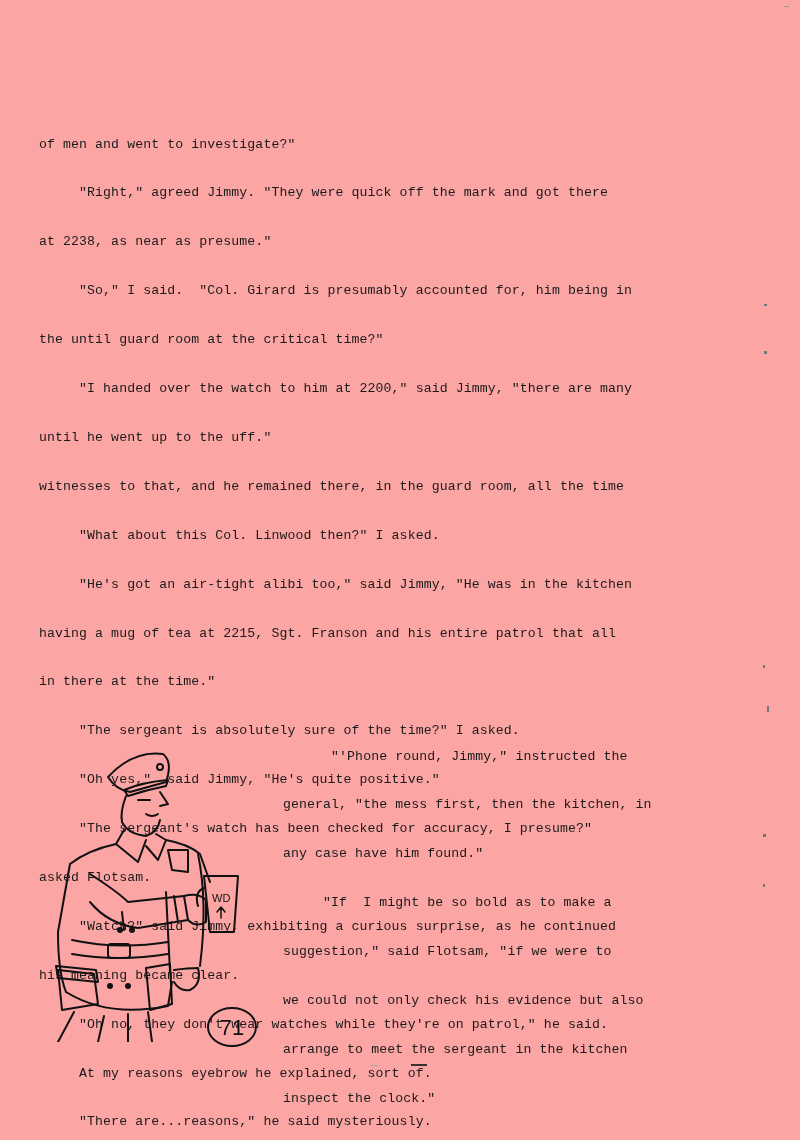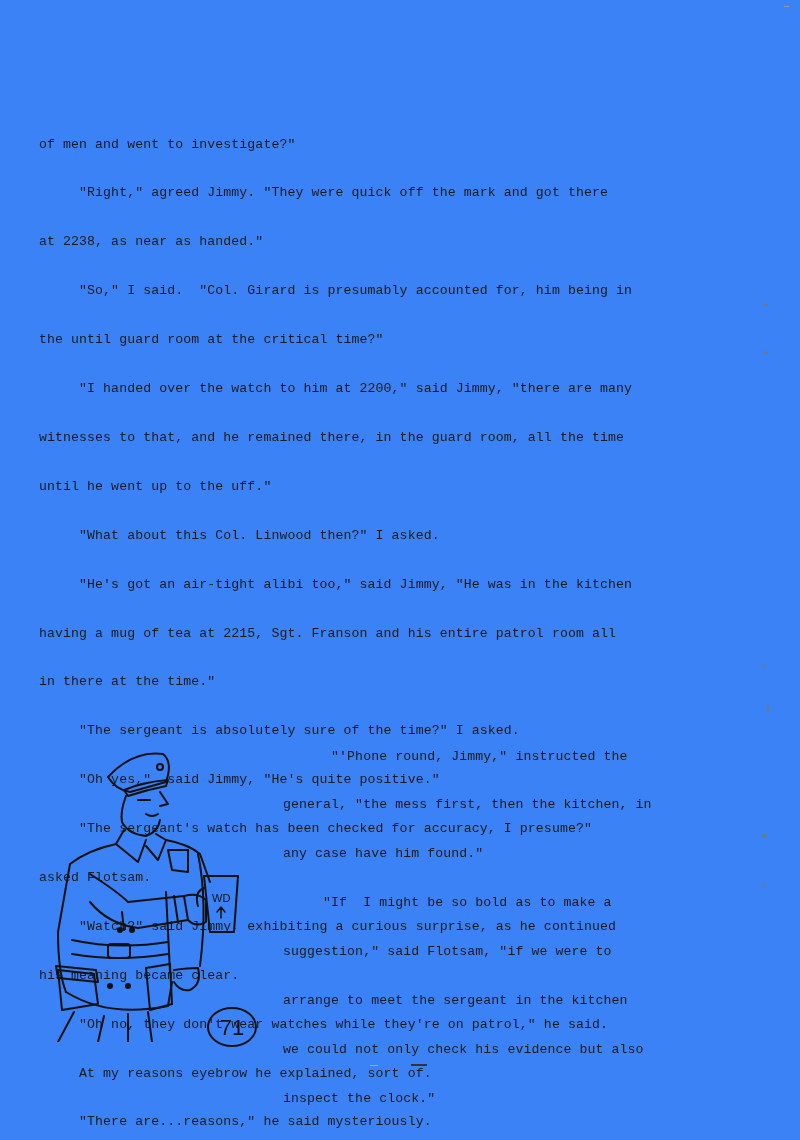--- a/index.html
+++ b/index.html
@@ -1,17 +1,17 @@
 <!DOCTYPE html>
 <html><head>
 <meta charset="utf-8">
 <style>
   html, body { margin: 0; padding: 0; background: #ffffff; }
   body { width: 800px; height: 1140px; position: relative; overflow: hidden; }
-  .page { position: absolute; left: 0; top: 0; width: 800px; height: 1140px; background: #3b82f6; }
+  .page { position: absolute; left: 0; top: 0; width: 800px; height: 1140px; background: #fca5a5; }
   .text-block {
     position: absolute;
     font-family: "Liberation Mono", "DejaVu Sans Mono", monospace;
     font-size: 13.2px;
     color: #1a1a1a;
     white-space: pre;
     line-height: 16.3px;
     letter-spacing: 0.1px;
   }
   .main-text { left: 39px; top: 104px; }
@@ -22,29 +22,29 @@
   .speck { position: absolute; background: #777; }
 </style>
 </head>
 <body>
 
 <div class="page">
 
   <div class="text-block main-text">
     <span class="line">of men and went to investigate?"</span>
     <span class="line">     "Right," agreed Jimmy. "They were quick off the mark and got there</span>
-    <span class="line">at 2238, as near as handed."</span>
+    <span class="line">at 2238, as near as presume."</span>
     <span class="line">     "So," I said.  "Col. Girard is presumably accounted for, him being in</span>
     <span class="line">the until guard room at the critical time?"</span>
     <span class="line">     "I handed over the watch to him at 2200," said Jimmy, "there are many</span>
+    <span class="line">until he went up to the uff."</span>
     <span class="line">witnesses to that, and he remained there, in the guard room, all the time</span>
-    <span class="line">until he went up to the uff."</span>
     <span class="line">     "What about this Col. Linwood then?" I asked.</span>
     <span class="line">     "He's got an air-tight alibi too," said Jimmy, "He was in the kitchen</span>
-    <span class="line">having a mug of tea at 2215, Sgt. Franson and his entire patrol room all</span>
+    <span class="line">having a mug of tea at 2215, Sgt. Franson and his entire patrol that all</span>
     <span class="line">in there at the time."</span>
     <span class="line">     "The sergeant is absolutely sure of the time?" I asked.</span>
     <span class="line">     "Oh yes,"  said Jimmy, "He's quite positive."</span>
     <span class="line">     "The sergeant's watch has been checked for accuracy, I presume?"</span>
     <span class="line">asked Flotsam.</span>
     <span class="line">     "Watch?" said Jimmy, exhibiting a curious surprise, as he continued</span>
     <span class="line">his meaning became clear.</span>
     <span class="line">     "Oh no, they don't wear watches while they're on patrol," he said.</span>
     <span class="line">     At my reasons eyebrow he explained, sort of.</span>
     <span class="line">     "There are...reasons," he said mysteriously.</span>
@@ -66,22 +66,22 @@
     
     
   </div>
 
   <div class="text-block col-text">
     <span class="line">      "'Phone round, Jimmy," instructed the</span>
     <span class="line">general, "the mess first, then the kitchen, in</span>
     <span class="line">any case have him found."</span>
     <span class="line">     "If  I might be so bold as to make a</span>
     <span class="line">suggestion," said Flotsam, "if we were to</span>
+    <span class="line">we could not only check his evidence but also</span>
     <span class="line">arrange to meet the sergeant in the kitchen</span>
-    <span class="line">we could not only check his evidence but also</span>
     <span class="line">inspect the clock."</span>
     <span class="line">     "Good idea," said the general, "do that</span>
     
     
     
     
     
     
     
     

